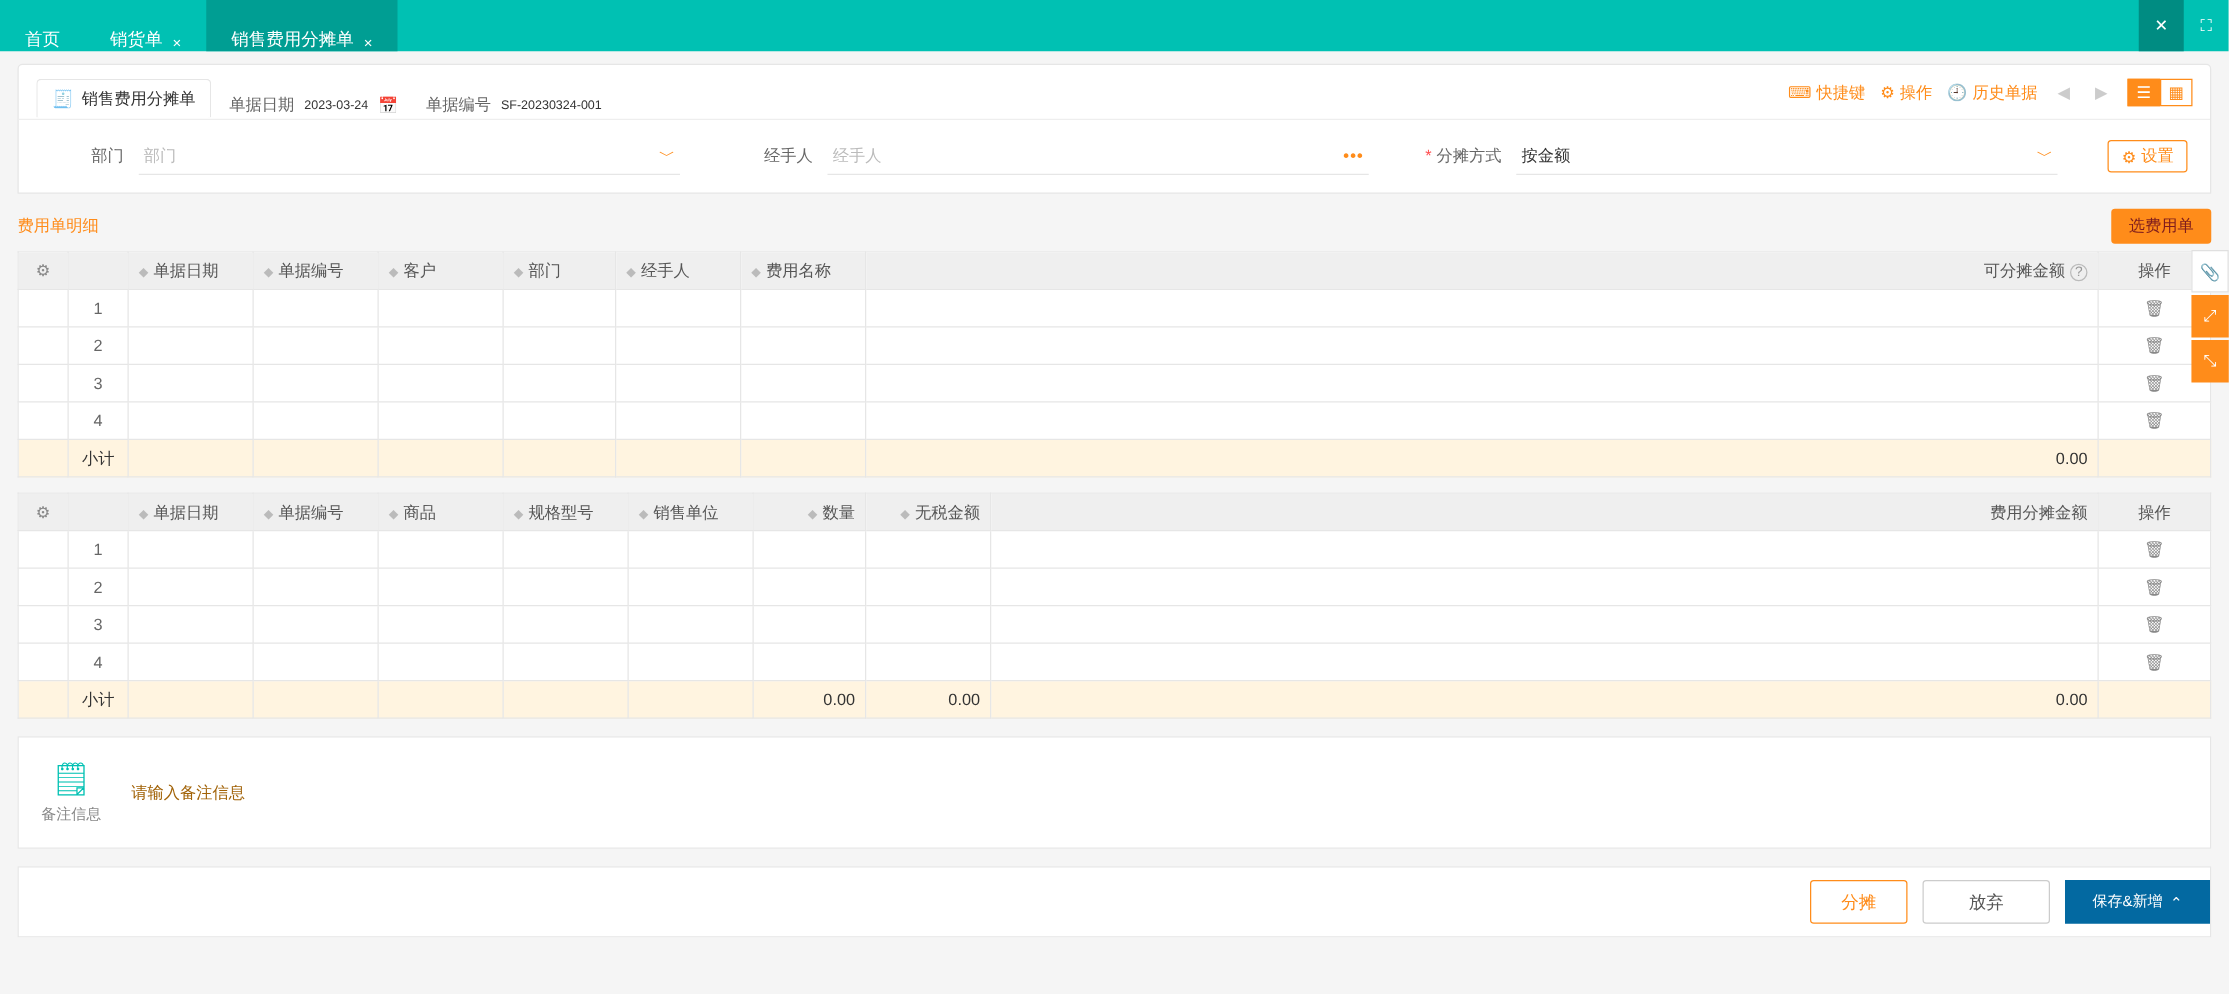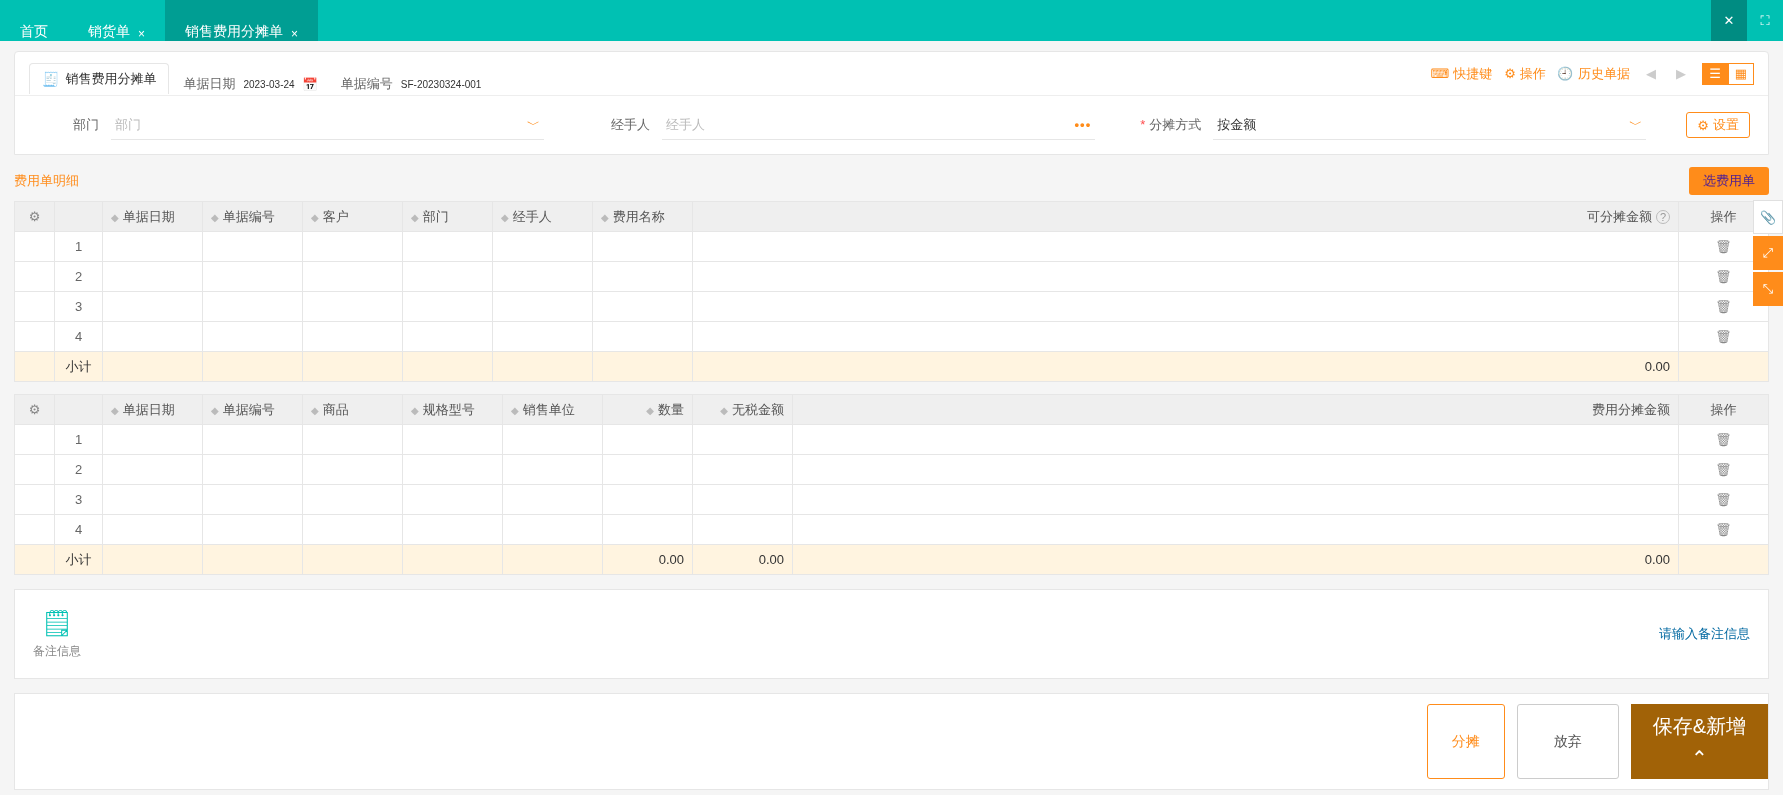--- a/index.html
+++ b/index.html
@@ -35,45 +35,45 @@
 .field .lbl .req { color: #ff4d4f; margin-right: 4px; }
 .field .ctrl { flex: 1; height: 30px; border-bottom: 1px solid #e6e6e6; display: flex; align-items: center; justify-content: space-between; color: #bbb; cursor: pointer; padding: 0 4px; }
 .field .ctrl .val { color: #333; }
 .field .caret { color: #ff8c1a; }
 .field .dots { color: #ff8c1a; font-weight: bold; letter-spacing: 1px; }
 .settings-btn { border: 1px solid #ff8c1a; color: #ff8c1a; border-radius: 3px; padding: 3px 10px; cursor: pointer; display: inline-flex; align-items: center; gap: 4px; }
 
 .section { margin-top: 12px; }
 .section-head { display: flex; align-items: center; justify-content: space-between; margin-bottom: 6px; }
 .section-title { color: #ff8c1a; font-size: 13px; }
-.btn-primary { background: #ff8c1a; color: #4c1d95; border: none; border-radius: 3px; padding: 5px 14px; cursor: pointer; font-size: 13px; }
+.btn-primary { background: #ff8c1a; color: #7f1d1d; border: none; border-radius: 3px; padding: 5px 14px; cursor: pointer; font-size: 13px; }
 .btn-outline { border: 1px solid #ff8c1a; color: #ff8c1a; background: #fff; border-radius: 3px; padding: 6px 24px; cursor: pointer; font-size: 14px; }
 .btn-plain { border: 1px solid #ccc; color: #555; background: #fff; border-radius: 3px; padding: 6px 36px; cursor: pointer; font-size: 14px; }
 
 .grid { border: 1px solid #e0e0e0; width: 100%; border-collapse: collapse; table-layout: fixed; background: #fff; }
 .grid th, .grid td { border: 1px solid #e6e6e6; height: 30px; padding: 0 8px; font-weight: normal; text-align: left; }
 .grid thead th { background: #efefef; color: #555; position: relative; }
 .grid thead th .sort { color: #bbb; font-size: 10px; margin-right: 4px; }
 .grid .rownum { text-align: center; color: #666; width: 48px; }
 .grid .gear { text-align: center; width: 40px; color: #888; }
 .grid .opcol { text-align: center; width: 90px; }
 .grid .right { text-align: right; }
 .grid tbody td { background: #fff; }
 .grid .subtotal td { background: #fff4e0; font-weight: normal; }
 .grid .subtotal .lbl-sub { text-align: center; }
 .grid .del { color: #888; cursor: pointer; }
 .grid .qicon { color: #999; font-size: 11px; border: 1px solid #bbb; border-radius: 50%; width: 14px; height: 14px; display: inline-flex; align-items: center; justify-content: center; margin-left: 4px; }
 
 .remarks-card { margin-top: 14px; background: #fff; border: 1px solid #e6e6e6; display: flex; align-items: center; padding: 18px; gap: 24px; }
 .remarks-icon { text-align: center; color: #00c1b3; }
 .remarks-icon .t { color: #888; font-size: 12px; display: block; margin-top: 4px; }
-.remarks-input { flex: 1; color: #0369a1; text-align: right; }
+.remarks-input { flex: 1; color: #a16207; }
 
 .footer-bar { margin-top: 14px; background: #fff; border: 1px solid #e6e6e6; display: flex; justify-content: flex-end; padding: 10px 0 10px 14px; gap: 12px; }
-.btn-save { background: #a16207; color: #fff; border: none; padding: 9px 22px; cursor: pointer; font-size: 20px; display: inline-flex; align-items: center; gap: 6px; flex-direction: column; }
+.btn-save { background: #0369a1; color: #fff; border: none; padding: 9px 22px; cursor: pointer; font-size: 12px; display: inline-flex; align-items: center; gap: 6px; }
 
 .side-tools { position: fixed; right: 0; top: 200px; display: flex; flex-direction: column; }
 .side-tool { width: 30px; height: 34px; display: flex; align-items: center; justify-content: center; cursor: pointer; margin-bottom: 2px; }
 .side-tool.plain { background: #fff; border: 1px solid #e0e0e0; color: #888; }
 .side-tool.orange { background: #ff8c1a; color: #fff; }
 </style>
 </head>
 <body>
 
 <div class="topbar">

